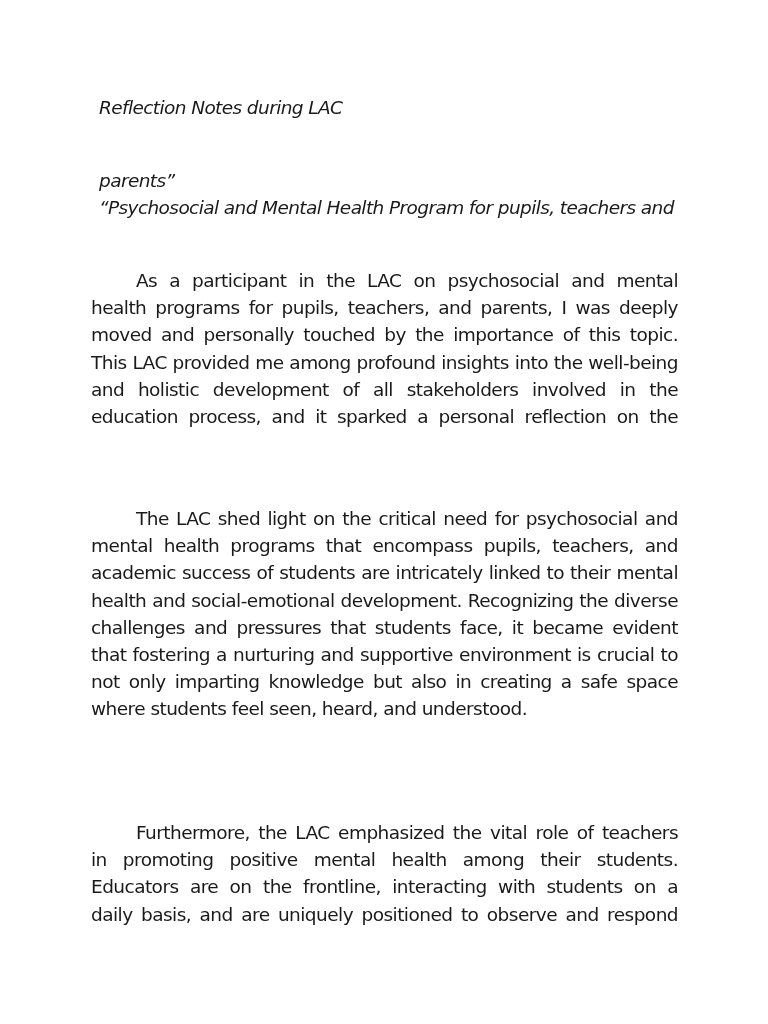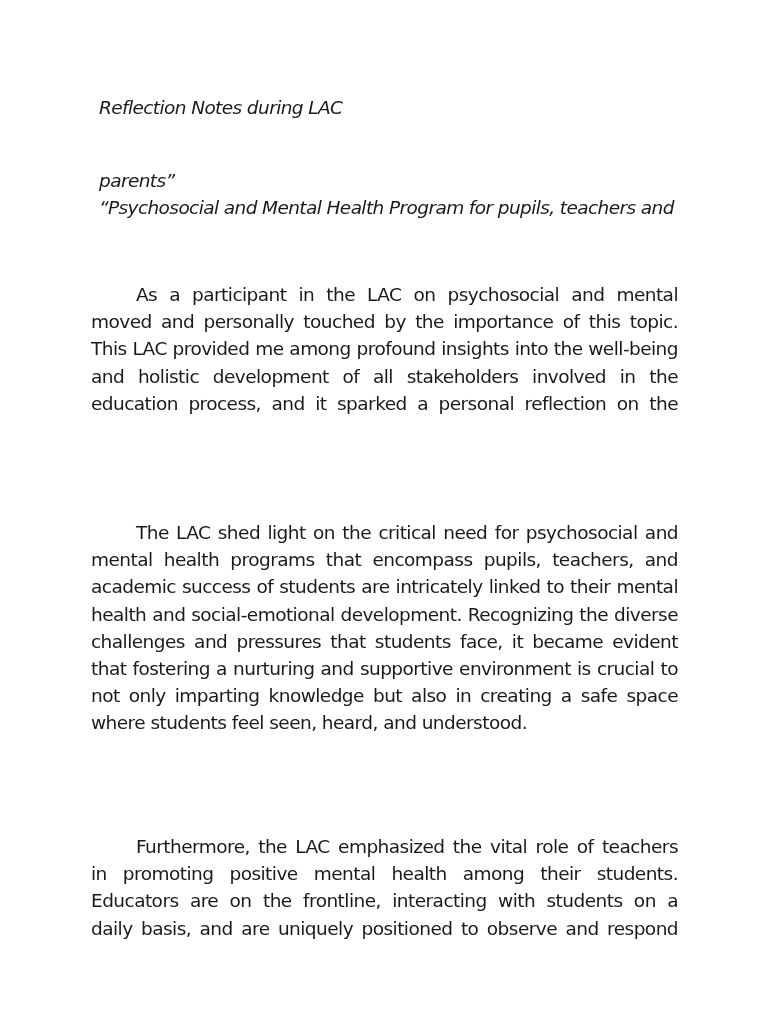--- a/index.html
+++ b/index.html
@@ -45,21 +45,20 @@
     }
     .line {
       display: block;
       height: 27.2px;
       text-align: justify;
       text-align-last: justify;
       white-space: nowrap;
     }
     .line.indent {
       padding-left: 45px;
-      margin-top: 14px;
     }
     .line.last {
       text-align-last: left;
     }
   </style>
 </head>
 <body>
 
 <div class="page">
 
@@ -67,20 +66,21 @@
     <span class="heading-line">Reflection Notes during LAC</span>
   </div>
 
   <div class="heading" style="top:167px;">
     <span class="heading-line">parents”</span>
     <span class="heading-line">“Psychosocial and Mental Health Program for pupils, teachers and</span>
   </div>
 
   <div class="para" style="top:267px;">
     <span class="line indent">As a participant in the LAC on psychosocial and mental</span>
+    <span class="line">health programs for pupils, teachers, and parents, I was deeply</span>
     <span class="line">moved and personally touched by the importance of this topic.</span>
     <span class="line">This LAC provided me among profound insights into the well-being</span>
     <span class="line">and holistic development of all stakeholders involved in the</span>
     <span class="line">education process, and it sparked a personal reflection on the</span>
   </div>
 
   <div class="para" style="top:505px;">
     <span class="line indent">The LAC shed light on the critical need for psychosocial and</span>
     <span class="line">mental health programs that encompass pupils, teachers, and</span>
     <span class="line">academic success of students are intricately linked to their mental</span>

